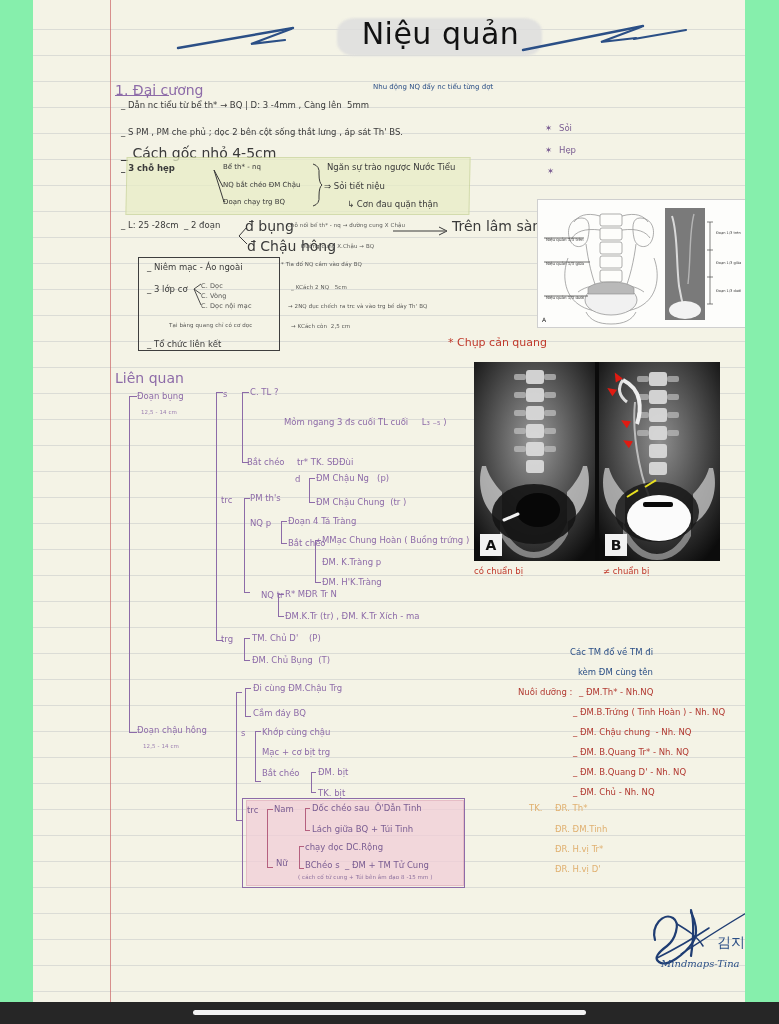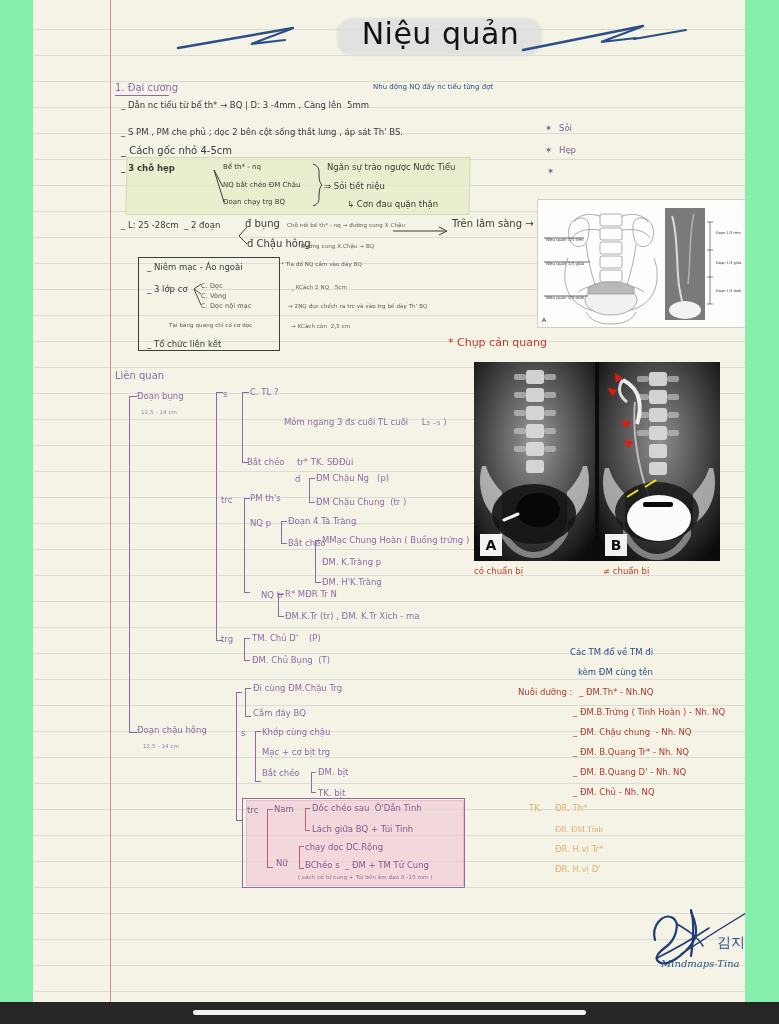--- a/index.html
+++ b/index.html
@@ -25,21 +25,21 @@
   .blue   {color:#2b4f86;}
   .purple {color:#8d6ba8;}
   .plum   {color:#7a5d92;}
   .red    {color:#c0392b;}
   .maroon {color:#b23a32;}
   .tan    {color:#e0b070;}
   .dark   {color:#3a3a3a;}
   .tiny   {font-size:5.5px;letter-spacing:.1px;opacity:.85;}
   .sm     {font-size:7px;}
   .md     {font-size:8.5px;}
-  .lg     {font-size:10px;}
+  .lg     {font-size:14px;}
   .xl     {font-size:11px;}
 
   
   #title-wrap{position:absolute;left:300px;top:10px;width:215px;height:52px;}
   #title-hl{position:absolute;left:4px;top:8px;width:205px;height:38px;
             background:#dedede;border-radius:18px/14px;opacity:.85;
             filter:blur(1px);}
   #title-text{position:absolute;left:0;top:6px;width:215px;text-align:center;
               font-size:30px;color:#121212;letter-spacing:.5px;
               font-family:"DejaVu Sans","Liberation Sans",sans-serif;font-weight:400;}
@@ -439,21 +439,21 @@
     <div class="ink maroon md" style="left:485px;top:688px;">Nuôi dưỡng :</div>
     <div class="ink maroon md" style="left:546px;top:688px;">_ ĐM.Th* - Nh.NQ</div>
     <div class="ink maroon md" style="left:540px;top:708px;">_ ĐM.B.Trứng ( Tinh Hoàn ) - Nh. NQ</div>
     <div class="ink maroon md" style="left:540px;top:728px;">_ ĐM. Chậu chung  - Nh. NQ</div>
     <div class="ink maroon md" style="left:540px;top:748px;">_ ĐM. B.Quang Tr* - Nh. NQ</div>
     <div class="ink maroon md" style="left:540px;top:768px;">_ ĐM. B.Quang D' - Nh. NQ</div>
     <div class="ink maroon md" style="left:540px;top:788px;">_ ĐM. Chủ - Nh. NQ</div>
 
     <div class="ink tan md" style="left:496px;top:804px;">TK.</div>
     <div class="ink tan md" style="left:522px;top:804px;">ĐR. Th*</div>
-    <div class="ink tan md" style="left:522px;top:825px;font-family:Liberation Serif, serif;">ĐR. ĐM.Tinh</div>
+    <div class="ink tan md" style="left:522px;top:825px;">ĐR. ĐM.Tinh</div>
     <div class="ink tan md" style="left:522px;top:845px;">ĐR. H.vị Tr*</div>
     <div class="ink tan md" style="left:522px;top:865px;">ĐR. H.vị D'</div>
 
     <div id="sig">
       <svg width="150" height="85">
         <path d="M22 42 C18 28 30 14 40 20 C48 25 42 42 34 48 C26 54 20 60 26 64 C34 70 52 56 60 44 C66 35 62 22 58 14" stroke="#1f3d73" stroke-width="2.2" fill="none" stroke-linecap="round"></path>
         <path d="M58 12 C62 26 60 44 58 58" stroke="#1f3d73" stroke-width="2.2" fill="none" stroke-linecap="round"></path>
         <path d="M24 60 C40 52 58 42 76 30" stroke="#1f3d73" stroke-width="1.6" fill="none" stroke-linecap="round"></path>
         <path d="M48 56 C70 42 94 26 122 10" stroke="#1f3d73" stroke-width="1.3" fill="none" stroke-linecap="round"></path>
         <path d="M44 26 C54 32 64 38 70 48" stroke="#1f3d73" stroke-width="1.5" fill="none" stroke-linecap="round"></path>

